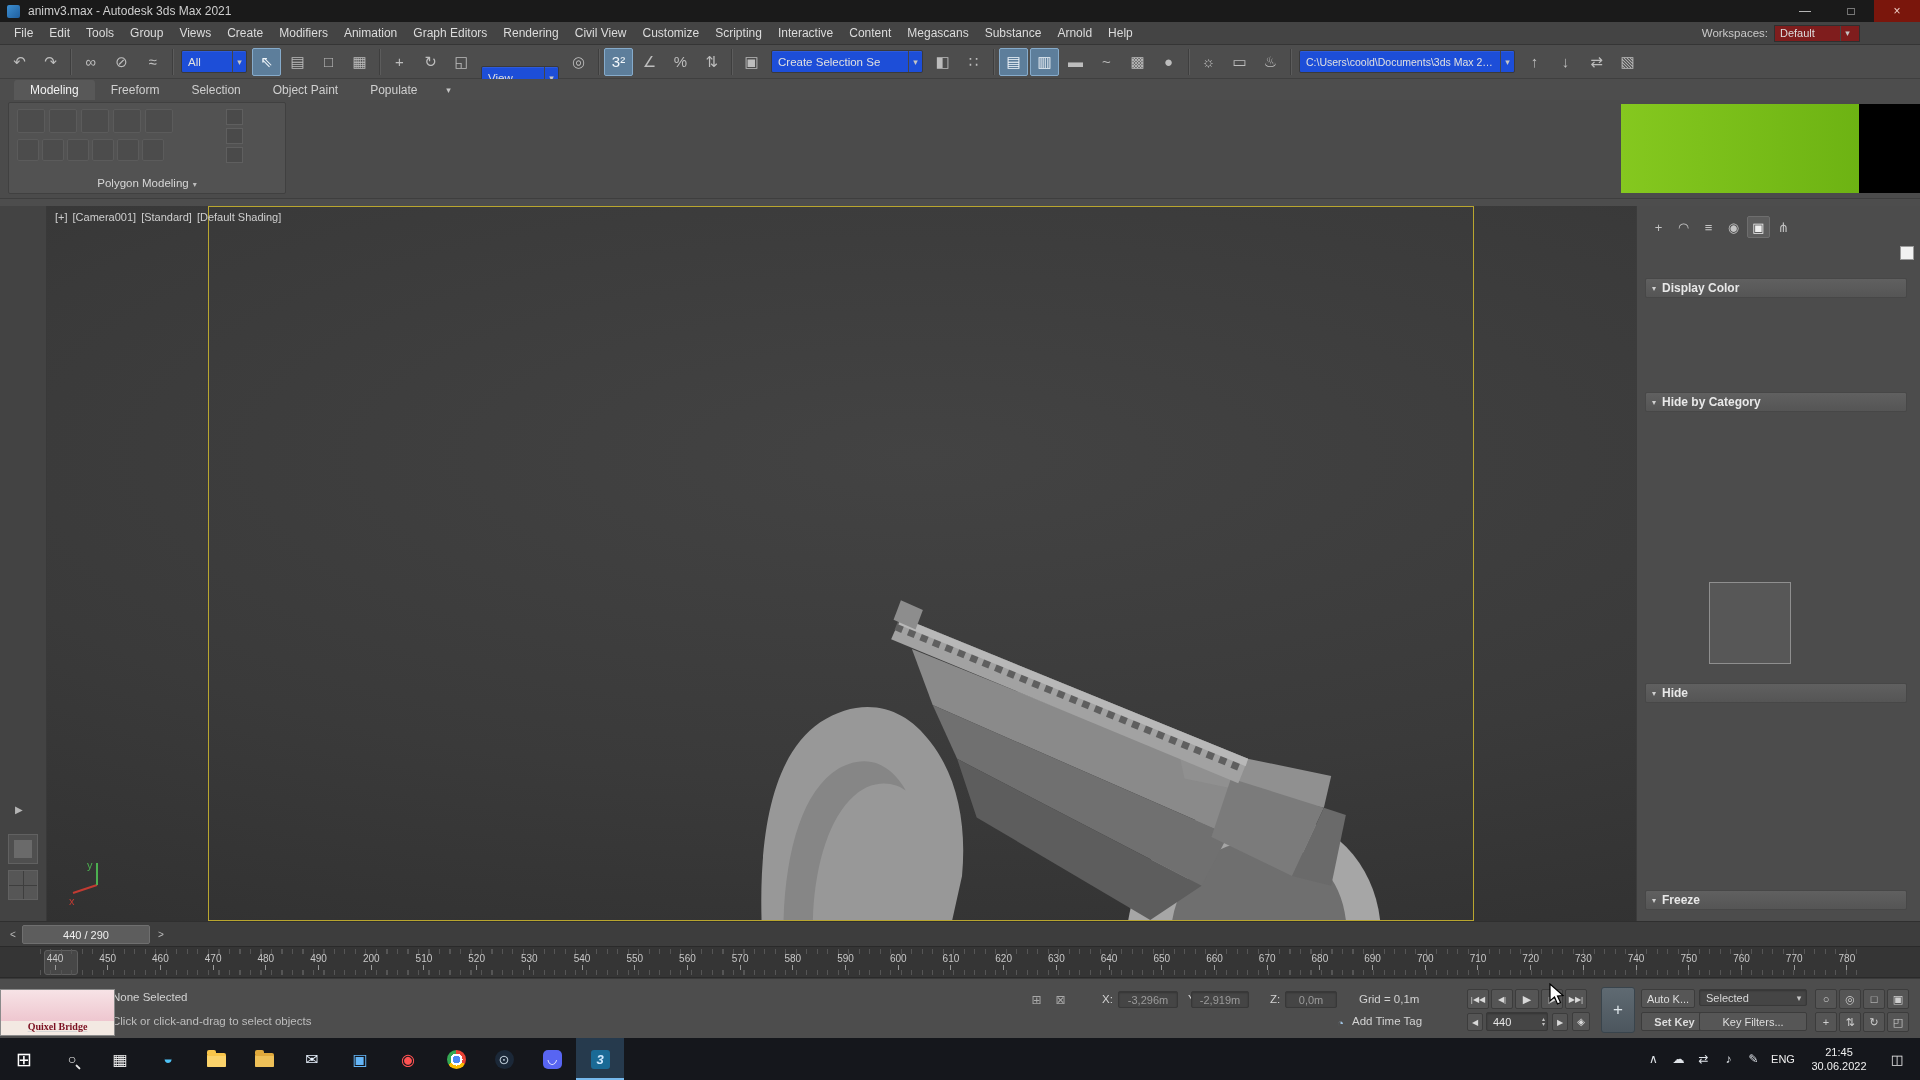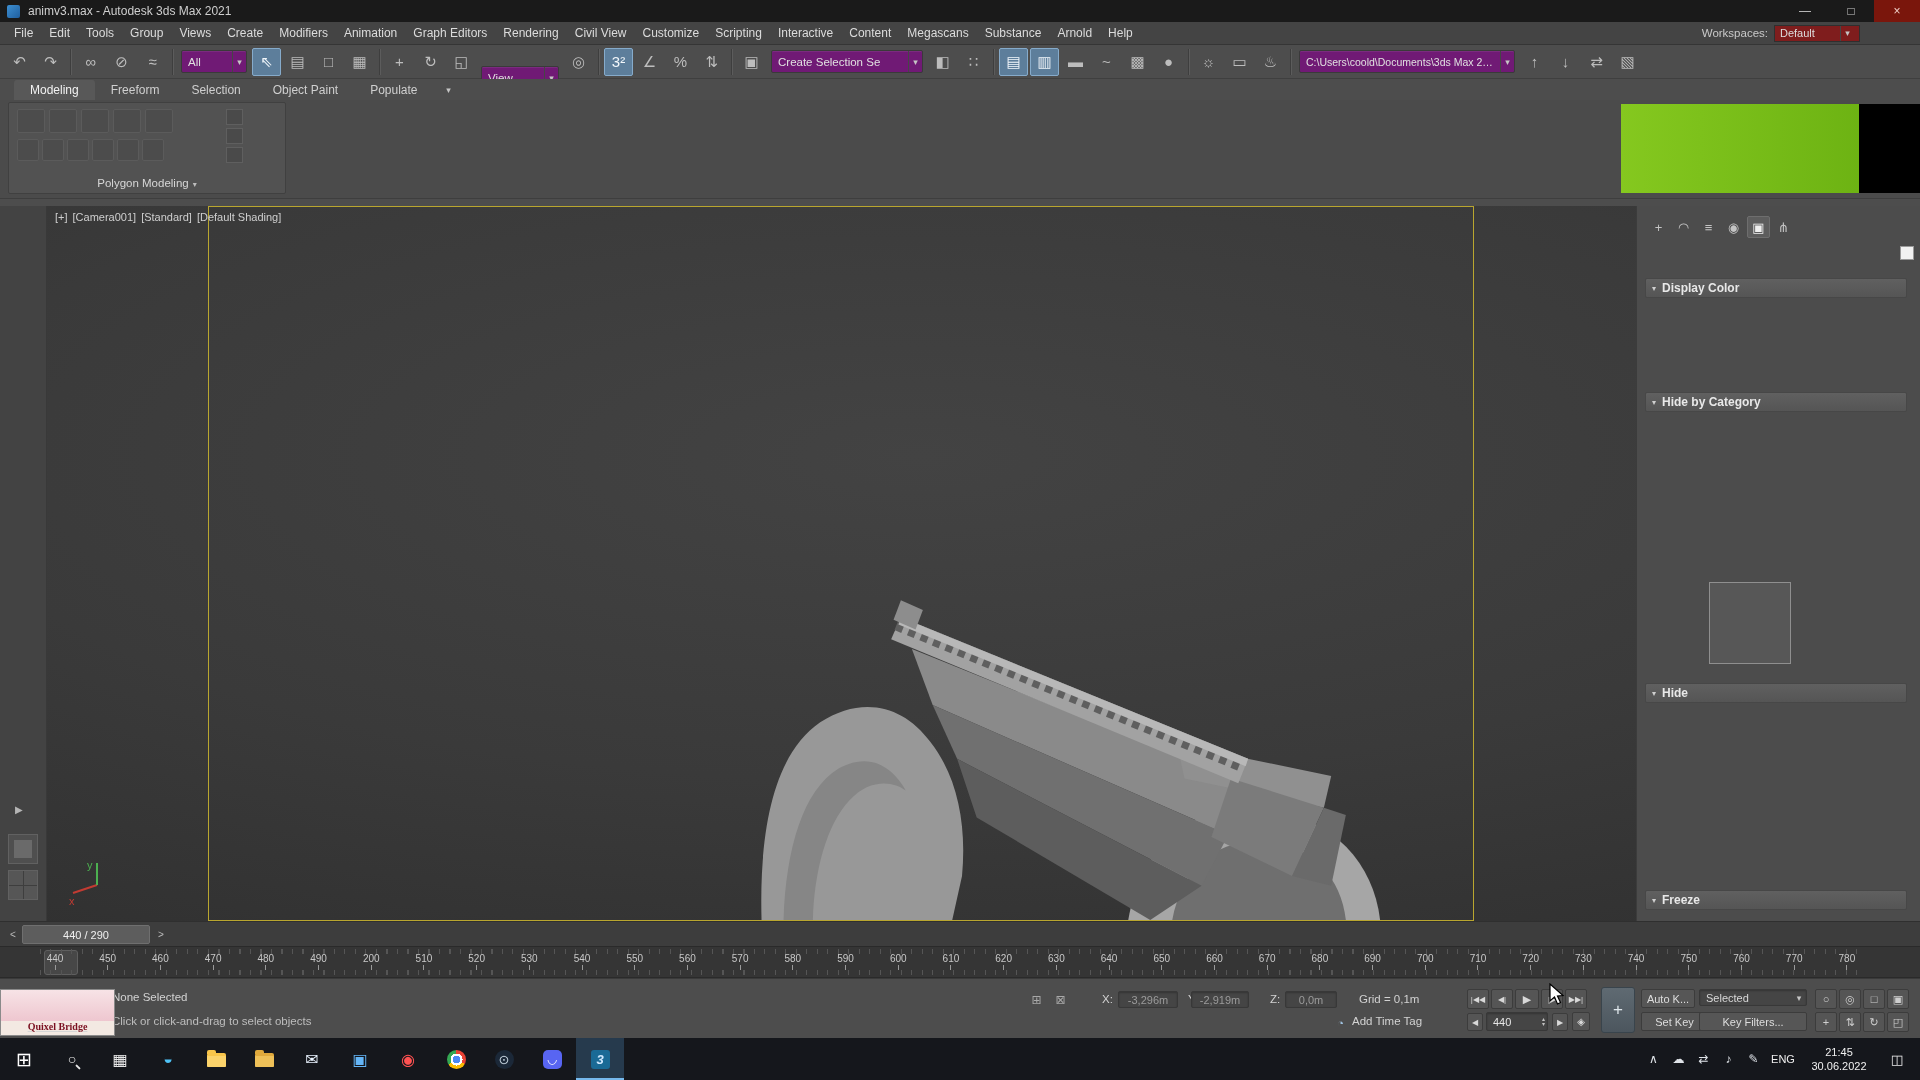--- a/index.html
+++ b/index.html
@@ -21,21 +21,21 @@
   .menu-item{padding:0 8px;font-size:12px;color:#dcdcdc;line-height:22px;white-space:nowrap;}
   .workspaces{margin-left:auto;display:flex;align-items:center;margin-right:60px;gap:6px;color:#c9c9c9;font-size:11.5px;}
   .ws-combo{width:86px;height:17px;background:#7f1d1d;border:1px solid #2f2f2f;display:flex;align-items:center;padding:0 5px;font-size:11px;color:#ddd;}
   .ws-combo .combo-arrow{margin-left:auto;}
 
   
   #main-toolbar{position:absolute;left:0;top:45px;width:1920px;height:34px;background:#4d4d4d;border-bottom:1px solid #3f3f3f;display:flex;align-items:center;padding-left:4px;}
   .tb-btn{width:29px;height:28px;margin:0 1px;display:flex;align-items:center;justify-content:center;font-size:15px;color:#bdbdbd;border:1px solid transparent;border-radius:2px;flex:none;}
   .tb-btn.active{background:#5d7e9b;border-color:#86abcb;color:#f2f7fb;}
   .tb-sep{width:1px;height:26px;background:#3e3e3e;margin:0 4px;box-shadow:1px 0 0 #5c5c5c;flex:none;}
-  .tb-combo{height:23px;background:#701a75;border:1px solid #3a3a3a;box-shadow:inset 0 1px 0 rgba(255,255,255,.08);display:flex;align-items:center;margin:0 4px;border-radius:2px;flex:none;}
+  .tb-combo{height:23px;background:#1d4ed8;border:1px solid #3a3a3a;box-shadow:inset 0 1px 0 rgba(255,255,255,.08);display:flex;align-items:center;margin:0 4px;border-radius:2px;flex:none;}
   .combo-text{padding:0 6px;font-size:11.5px;color:#e0e0e0;white-space:nowrap;overflow:hidden;text-overflow:ellipsis;flex:1;}
   .combo-arrow{width:14px;text-align:center;font-size:9px;color:#c5c5c5;display:flex;align-items:center;justify-content:center;align-self:stretch;border-left:1px solid #464646;flex:none;}
   [data-name="selection-filter-dropdown"]{width:66px;}
   [data-name="reference-coordinate-dropdown"]{width:78px;margin-top:32px;}
   [data-name="named-selection-dropdown"]{width:152px;}
   [data-name="project-folder-dropdown"]{width:216px;}
   [data-name="project-folder-dropdown"] .combo-text{font-size:10.5px;}
 
   
   #ribbon-tabs{position:absolute;left:0;top:79px;width:1920px;height:21px;background:#4d4d4d;display:flex;align-items:flex-end;padding-left:14px;}
@@ -569,21 +569,21 @@
         </span>
     </div>
     <div class="pb-btn" style="position:absolute;left:1552px;top:34px;width:16px;height:18px;" data-name="next-frame-button">▶</div>
     <div class="pb-btn" style="position:absolute;left:1572px;top:33px;width:18px;height:19px;font-size:10px;" data-name="key-mode-icon">◈</div>
     <div id="set-keys-btn" data-name="set-keys-button">+</div>
     <div class="sb-btn" style="left:1641px;top:10px;width:54px;height:19px;" data-name="auto-key-button">Auto K...</div>
     <div class="sb-field" style="left:1699px;top:10px;width:108px;justify-content:flex-start;padding-left:6px;color:#d8d8d8;" data-name="selection-set-dropdown">
       <span data-name="selection-set-value">Selected</span>
       <span class="combo-arrow" style="margin-left:auto;border:none;" data-name="chevron-down-icon">▾</span>
     </div>
-    <div class="sb-btn" style="left:1641px;top:33px;width:67px;height:19px;" data-name="set-key-button">Set Key</div>
+    <div class="sb-btn" style="left:1641px;top:33px;width:67px;height:19px;font-weight:bold;" data-name="set-key-button">Set Key</div>
     <div class="sb-btn" style="left:1699px;top:33px;width:108px;height:19px;" data-name="key-filters-button">Key Filters...</div>
     <div id="vpnav-r1" data-name="viewport-nav-row1">
         <div class="vp-btn" data-name="zoom-icon">○</div>
         <div class="vp-btn" data-name="zoom-all-icon">◎</div>
         <div class="vp-btn" data-name="zoom-extents-icon">□</div>
         <div class="vp-btn" data-name="zoom-extents-all-icon">▣</div>
       </div>
     <div id="vpnav-r2" data-name="viewport-nav-row2">
         <div class="vp-btn" data-name="pan-icon">+</div>
         <div class="vp-btn" data-name="walk-through-icon">⇅</div>

